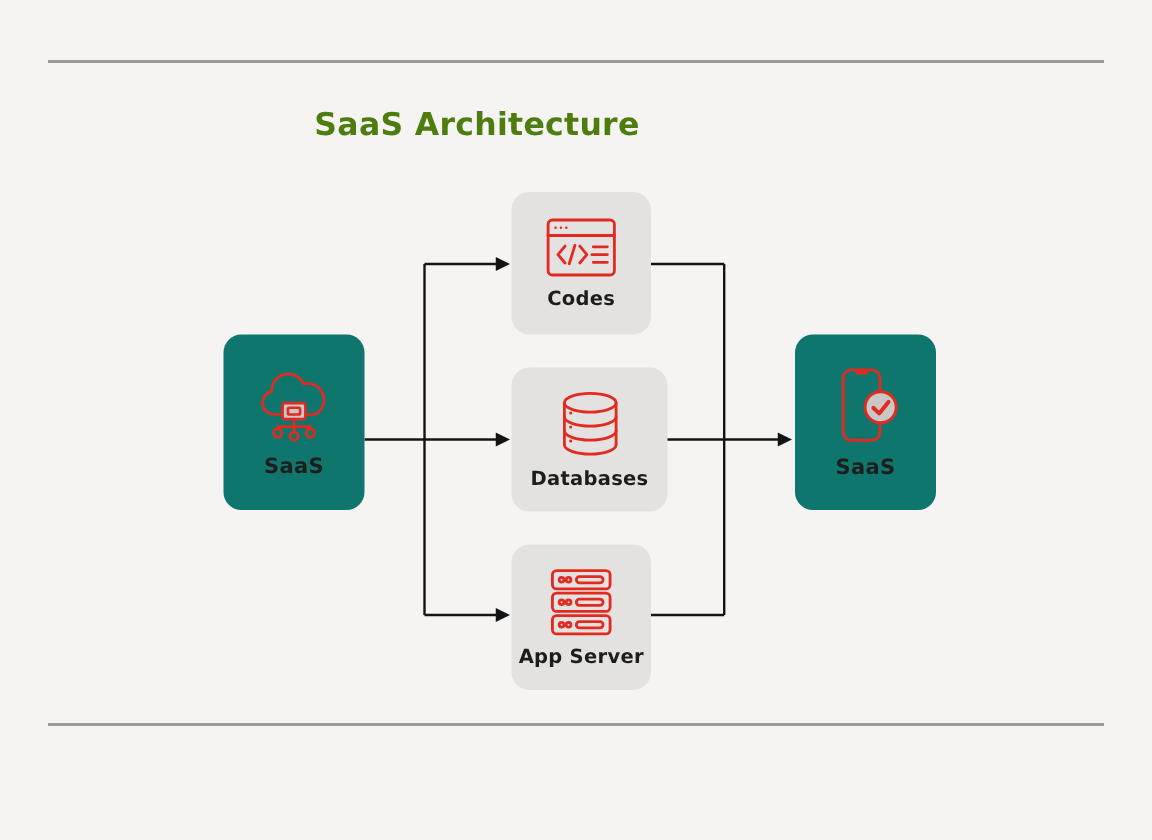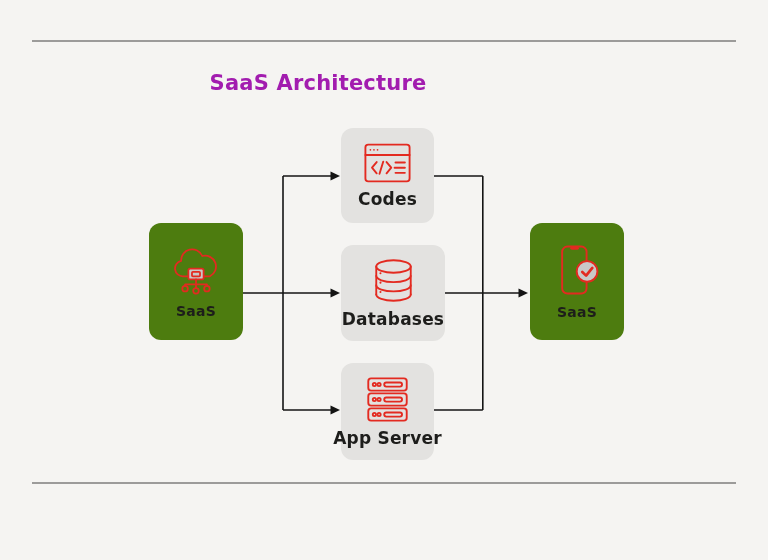--- a/index.html
+++ b/index.html
@@ -12,32 +12,32 @@
   }
   .rule{
     position:absolute;left:32px;width:704px;height:2px;
     background:#9c9b9a;
   }
   #top-rule{top:40px;}
   #bottom-rule{top:482px;}
   #page-title{
     position:absolute;top:71px;left:0;width:636px;
     margin:0;text-align:center;
-    font-size:21px;font-weight:700;color:#a21caf;letter-spacing:.2px;
+    font-size:21px;font-weight:700;color:#4d7c0f;letter-spacing:.2px;
   }
   #connector-layer{position:absolute;left:0;top:0;z-index:1;}
   .node{
     position:absolute;z-index:2;
     display:flex;flex-direction:column;align-items:center;justify-content:center;
     gap:8px;border-radius:12px;
   }
-  .node-dark{background:#4d7c0f;}
+  .node-dark{background:#0f766e;}
   .node-light{background:#e3e2e0;}
   .node-label{
-    font-size:17px;font-weight:700;color:#1d1d1b;letter-spacing:.2px;
+    font-size:13px;font-weight:700;color:#1d1d1b;letter-spacing:.2px;
     line-height:1;white-space:nowrap;
   }
   #node-saas-source{left:149px;top:223px;width:94px;height:117px;}
   #node-codes{left:341px;top:128px;width:93px;height:95px;}
   #node-databases{left:341px;top:245px;width:104px;height:96px;}
   #node-app-server{left:341px;top:363px;width:93px;height:97px;align-items:center;}
   #node-saas-client{left:530px;top:223px;width:94px;height:117px;}
   #logo{
     position:absolute;left:33px;top:492px;z-index:2;
     font-family:"Liberation Sans",sans-serif;

